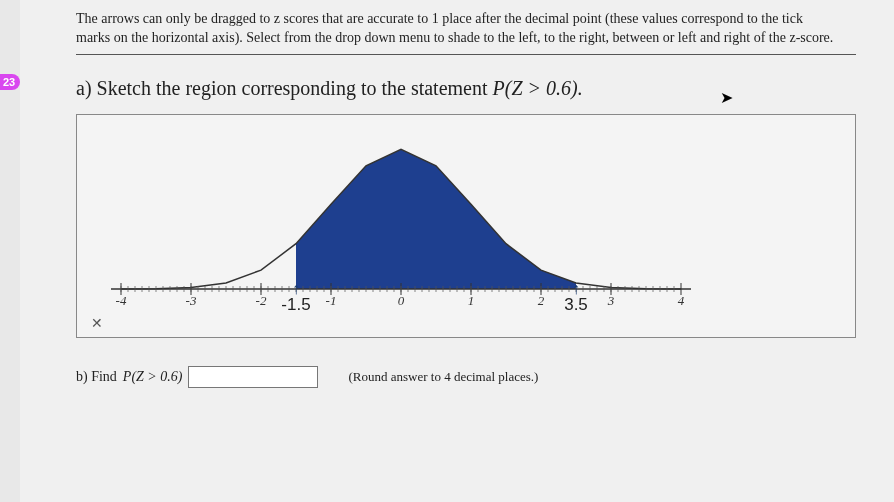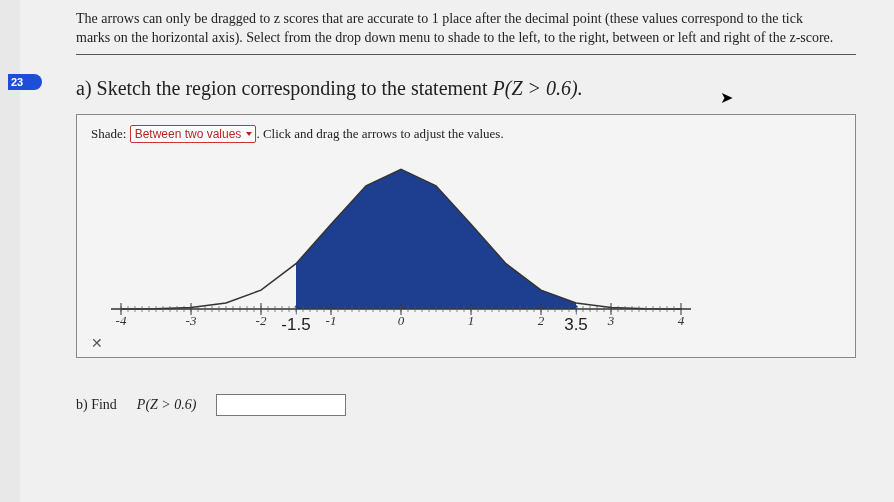--- a/index.html
+++ b/index.html
@@ -7,27 +7,27 @@
     font-family: Georgia, 'Times New Roman', serif;
     background: #e8e8e8;
     width: 894px;
     height: 502px;
     position: relative;
     overflow: hidden;
     color: #222;
   }
   .qnum-badge {
     position: absolute;
-    left: 8px;
+    left: 0;
     top: 74px;
-    background: #1d4ed8;
+    background: #d946ef;
     color: #fff;
     font-size: 11px;
     font-weight: bold;
-    padding: 2px 19px 2px 3px;
+    padding: 2px 5px 2px 3px;
     border-radius: 0 8px 8px 0;
     font-family: Arial, sans-serif;
   }
   .page {
     background: #f0f0f0;
     margin-left: 20px;
     padding: 10px 36px 10px 56px;
     height: 100%;
   }
   .instructions {
@@ -115,25 +115,25 @@
   }
   .close-x {
     position: absolute;
     left: 14px;
     bottom: 6px;
     font-size: 14px;
     color: #555;
     font-family: Arial, sans-serif;
   }
   .part-b-row {
-    margin-top: 36px;
+    margin-top: 28px;
     font-size: 14px;
     display: flex;
     align-items: center;
-    gap: 20px;
+    gap: 6px;
   }
   .answer-input {
     border: 1px solid #777;
     background: #fff;
     height: 22px;
     width: 130px;
     font-size: 13px;
     padding: 0 4px;
   }
   .round-hint {
@@ -158,24 +158,20 @@
   <hr class="sep">
 
   <div class="cursor" style="left:720px; top:88px;">➤</div>
 
   <p class="part-a">
     <span>a) Sketch the region corresponding to the statement</span>
     <span class="math">P(Z &gt; 0.6).</span>
   </p>
 
   <div class="graph-box">
-    <div class="shade-row">
-      <span>Shade:</span>
-      <span class="shade-select">Between two values</span><span class="hint-text">. Click and drag the arrows to adjust the values.</span>
-    </div>
 
     <div class="chart-area">
       <svg width="620" height="200" viewBox="0 0 620 200">
 
         <path fill="#1e3f8f" stroke="none" d="M205,160
              L205,114.7
              L240,75.3
              L275,36.8
              L310,20.4
              L345,36.8
@@ -321,15 +317,16 @@
       </div>
     </div>
 
     <span class="close-x">✕</span>
   </div>
 
   <div class="part-b-row">
     <span>b) Find</span>
     <span class="math">P(Z &gt; 0.6)</span>
     <input class="answer-input" type="text" value="" style="">
+    <span class="round-hint">(Round answer to 4 decimal places.)</span>
   </div>
 
 </div>
 
 </body></html>

